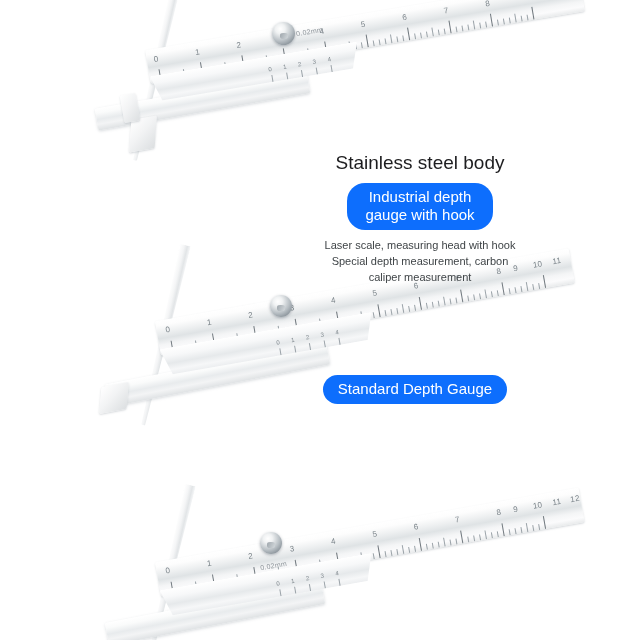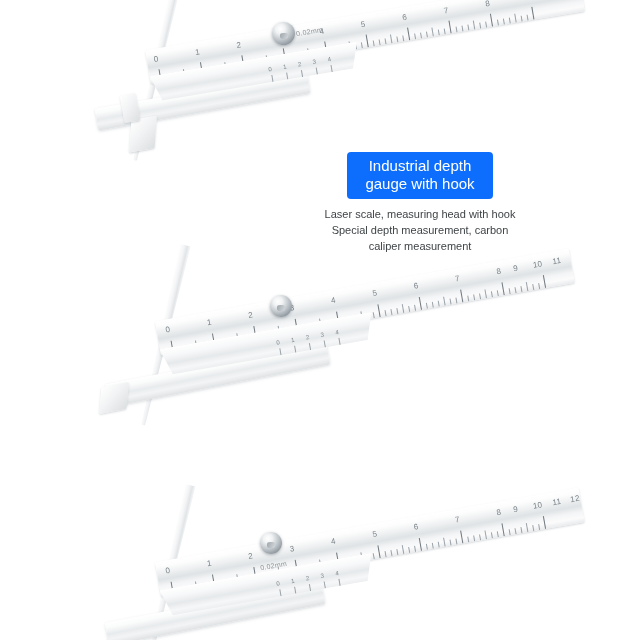--- a/index.html
+++ b/index.html
@@ -126,21 +126,21 @@
     background: #0d6efd;
     color: #ffffff;
     font-family: "Liberation Sans", sans-serif;
     font-size: 15px;
     font-weight: 400;
     line-height: 1.2;
     padding: 5px 15px 6px 15px;
     border-radius: 16px;
     white-space: pre-line;
   }
-  .badge.two-line { border-radius: 4px; padding: 5px 18px 6px 18px; }
+  .badge.two-line { border-radius: 18px; padding: 5px 18px 6px 18px; }
   .subtext {
     margin-top: 8px;
     font-family: "Liberation Sans", sans-serif;
     font-size: 11px;
     color: #3f4447;
     line-height: 1.45;
     white-space: pre-line;
   }
 
   .bottom-crop {
@@ -511,27 +511,29 @@
       <span class="numlabel" style="left:161px; top:11px; font-size:6px;">3</span>
       <span class="numlabel" style="left:176px; top:11px; font-size:6px;">4</span>
     </div>
 
     <span class="mmstamp" style="left:130px; top:72px; transform: rotate(-10deg);">0.02mm</span>
 
     <div class="knob" style="left:130px; top:42px; width:22px; height:22px;"></div>
   </div>
 
   <div class="textblock tb-1">
+    <div class="headline">Stainless steel body</div>
     <div class="badge two-line">Industrial depth
 gauge with hook</div>
     <div class="subtext">Laser scale, measuring head with hook
 Special depth measurement, carbon
 caliper measurement</div>
   </div>
 
   <div class="textblock tb-2">
+    <div class="badge">Standard Depth Gauge</div>
   </div>
 
   <div class="bottom-crop">
     <span></span>
   </div>
 
 </div>
 
 </body></html>

